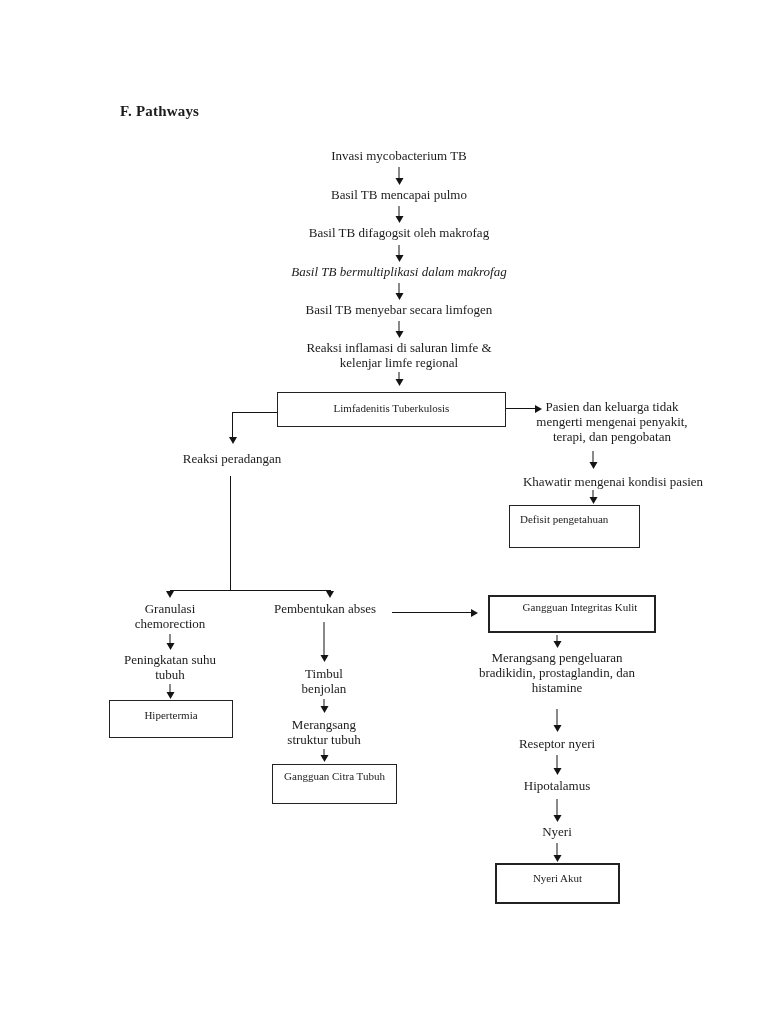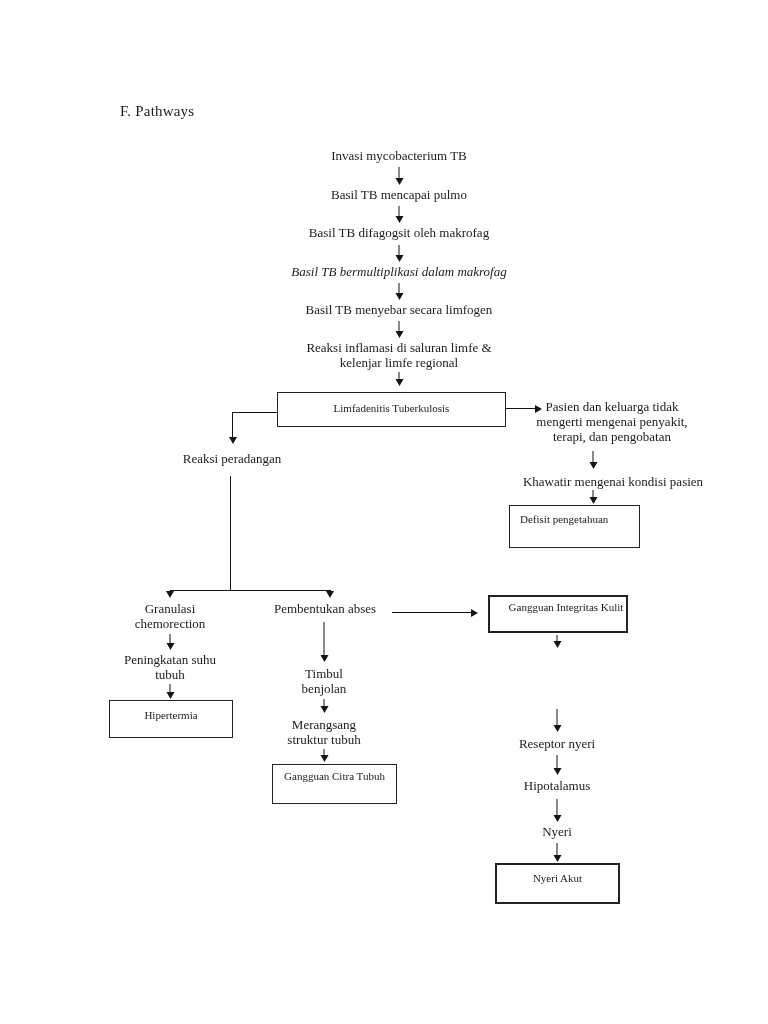--- a/index.html
+++ b/index.html
@@ -9,21 +9,21 @@
     width:768px; height:1024px;
     background:#ffffff;
     font-family:"Liberation Serif","DejaVu Serif",serif;
     color:#1b1b1b;
     overflow:hidden;
     margin:0 auto;
   }
   .title {
     position:absolute;
     font-size:15px;
-    font-weight:normal;
+    font-weight:bold;
     letter-spacing:0.2px;
   }
   .node {
     position:absolute;
     font-size:13px;
     line-height:15px;
     text-align:center;
     transform:translateX(-50%);
   }
   .nowrap { white-space:nowrap; }
@@ -194,27 +194,28 @@
 
   <div class="node" style="left:324px; top:717px; width:95px;">Merangsang struktur tubuh</div>
 
   <div class="varrow" style="left:324px; top:749px; height:13px;">
     <div class="shaft"></div>
       <div class="tip"></div>
   </div>
 
   <div class="box" style="left:272px; top:764px; width:125px; height:40px; padding-top:4px;">Gangguan Citra Tubuh</div>
 
-  <div class="box thick" style="left:488px; top:595px; width:140px; height:38px; padding-top:3px;padding-left:16px;">Gangguan Integritas Kulit</div>
+  <div class="box thick" style="left:488px; top:595px; width:168px; height:38px; padding-top:3px;padding-left:16px;">Gangguan Integritas Kulit</div>
 
   <div class="varrow" style="left:557px; top:635px; height:13px;">
     <div class="shaft"></div>
       <div class="tip"></div>
   </div>
 
+  <div class="node" style="left:557px; top:650px; width:178px;">Merangsang pengeluaran bradikidin, prostaglandin, dan histamine</div>
 
   <div class="varrow" style="left:557px; top:709px; height:23px;">
     <div class="shaft"></div>
       <div class="tip"></div>
   </div>
 
   <div class="node nowrap" style="left:557px; top:736px;">Reseptor nyeri</div>
 
   <div class="varrow" style="left:557px; top:755px; height:20px;">
     <div class="shaft"></div>

